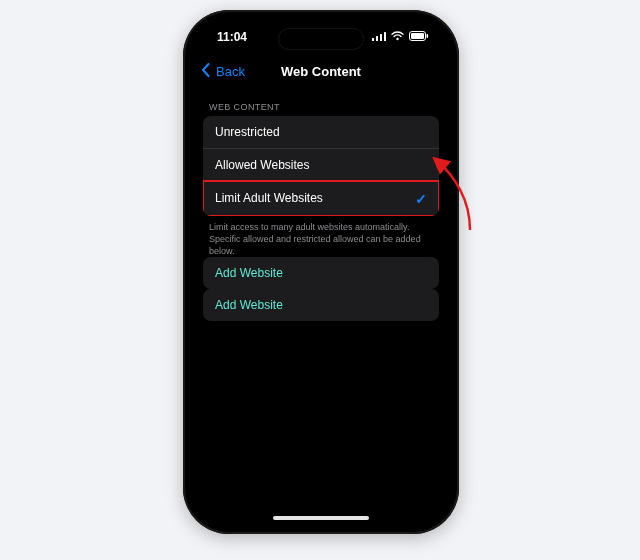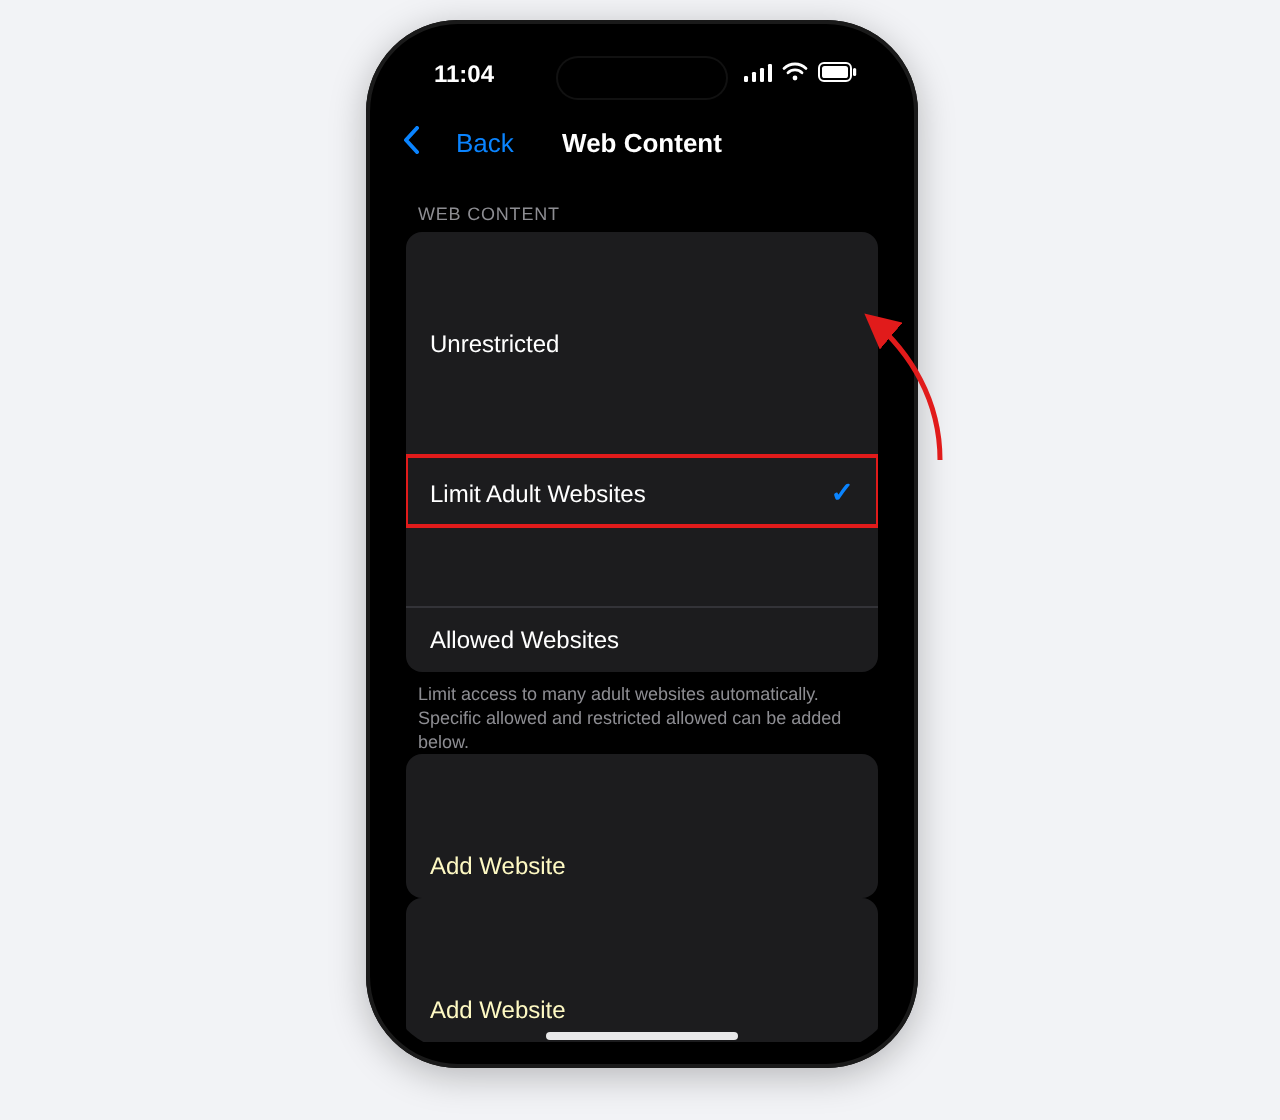--- a/index.html
+++ b/index.html
@@ -66,21 +66,21 @@
     justify-content: center;
   }
   .nav-title { font-size: 13px; font-weight: 600; color: #fff; }
   .back-btn {
     position: absolute;
     left: 10px;
     display: flex;
     align-items: center;
     color: #0a84ff;
     font-size: 13px;
-    gap: 18px;
+    gap: 6px;
   }
   .content {
     position: absolute;
     top: 70px;
     left: 0; right: 0; bottom: 0;
     padding: 0 12px;
     overflow: hidden;
   }
   .section-header {
     font-size: 9px;
@@ -89,31 +89,30 @@
     margin: 14px 6px 4px;
     text-transform: uppercase;
   }
   .group {
     background: #1c1c1e;
     border-radius: 8px;
     overflow: hidden;
   }
   .row {
     display: flex;
-    align-items: flex-end;
+    align-items: flex-start;
     justify-content: space-between;
     padding: 9px 12px;
     font-size: 12px;
     color: #fff;
     border-top: 0.5px solid #333338;
     position: relative;
-    margin-top: 40px;
   }
   .row:first-child { border-top: none; }
-  .row.link { color: #fef9c3; }
+  .row.link { color: #5eead4; }
   .footer-text {
     font-size: 9px;
     line-height: 1.35;
     color: #8d8d92;
     margin: 5px 6px 0;
   }
   .check {
     color: #0a84ff;
     font-size: 14px;
     font-weight: 700;
@@ -191,26 +190,26 @@
         <div class="nav-title">Web Content</div>
       </div>
 
       <div class="content">
 
         <div class="section-header">WEB CONTENT</div>
         <div class="group">
           <div class="row">
             <span>Unrestricted</span>
           </div>
+          <div class="row">
+            <span>Allowed Websites</span>
+          </div>
           <div class="row highlight">
             <span>Limit Adult Websites</span>
             <span class="check">✓</span>
-          </div>
-          <div class="row">
-            <span>Allowed Websites</span>
           </div>
         </div>
         <div class="footer-text">Limit access to many adult websites automatically. Specific allowed and restricted allowed can be added below.</div>
 
         <div class="group">
           <div class="row link">
             <span>Add Website</span>
           </div>
         </div>
 

